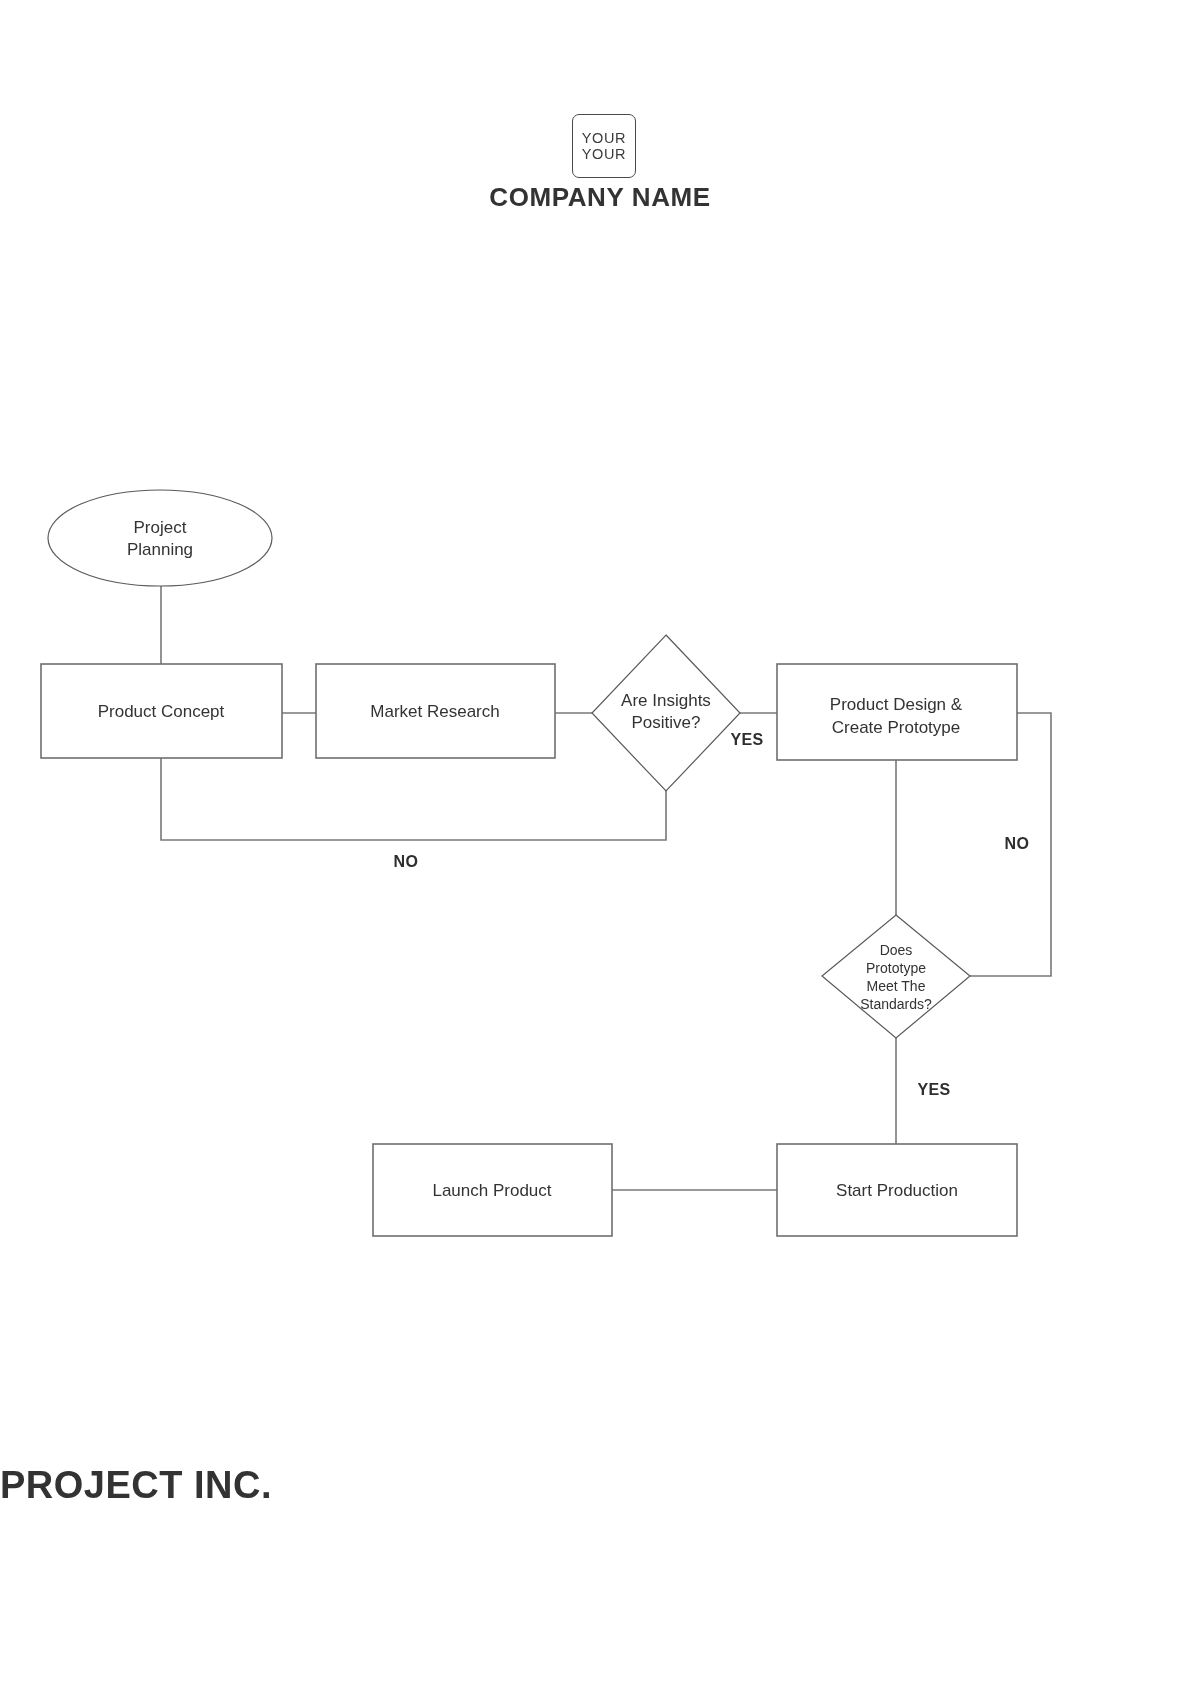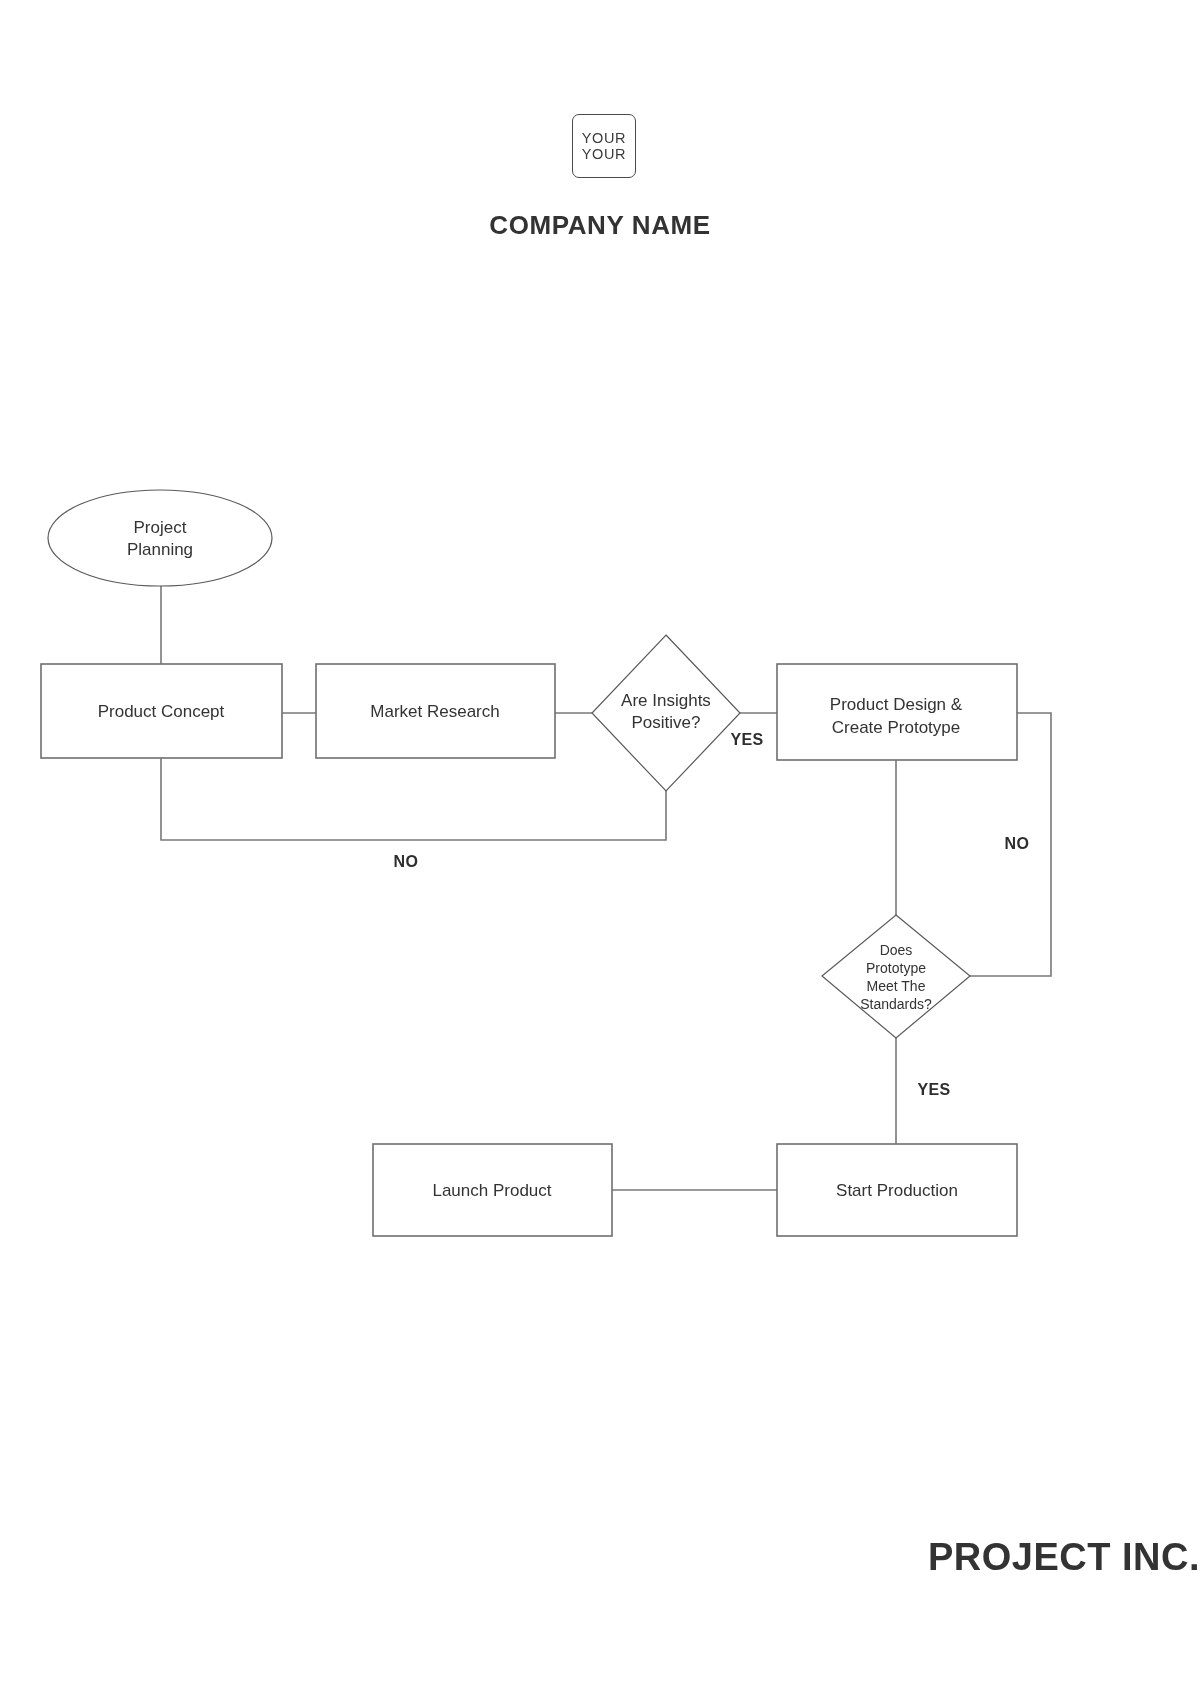--- a/index.html
+++ b/index.html
@@ -38,43 +38,43 @@
     margin-left: 8px;
   }
   .logo-line {
     font-size: 14.5px;
     letter-spacing: 0.6px;
     color: #3b3b3b;
     line-height: 1.12;
     font-family: "Liberation Sans", sans-serif;
   }
   .company-name {
-    margin-top: 32px;
+    margin-top: 4px;
     font-size: 26px;
     font-weight: bold;
     letter-spacing: 0.6px;
     color: #333333;
   }
   .doc-title {
     margin-top: 22px;
     font-family: "Liberation Serif", serif;
     font-style: italic;
     font-weight: bold;
     font-size: 98px;
     letter-spacing: -1px;
     color: #3a3a3a;
     line-height: 1.05;
   }
 
   
   .footer {
     position: absolute;
     left: 0; right: 0;
-    top: 1536px;
-    text-align: right;
+    top: 1464px;
+    text-align: left;
     font-size: 38px;
     font-weight: bold;
     letter-spacing: 0.5px;
     color: #333333;
   }
 
   
   .flow-wrap {
     position: absolute;
     left: 0;

